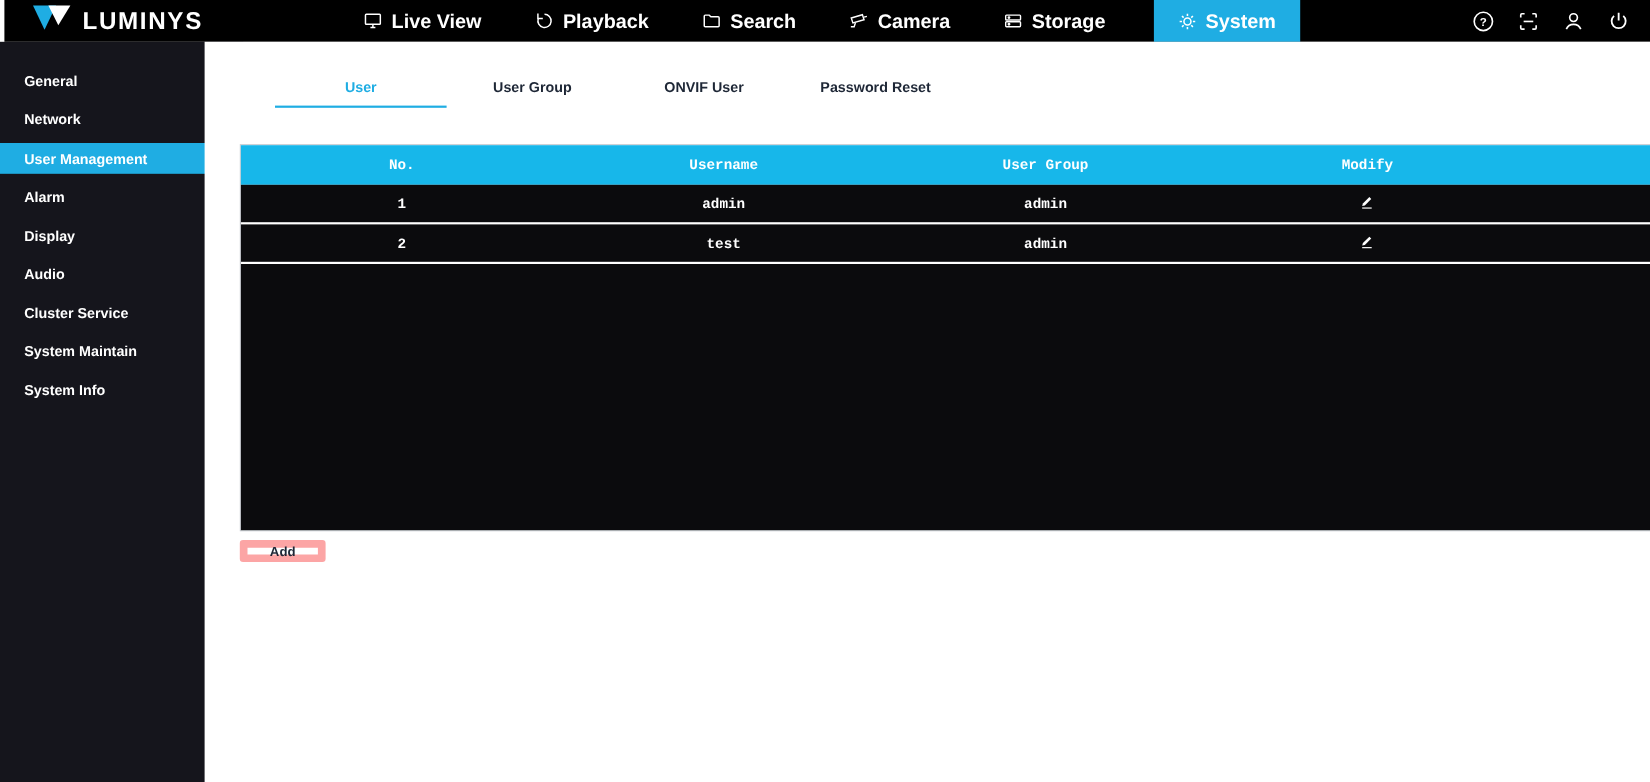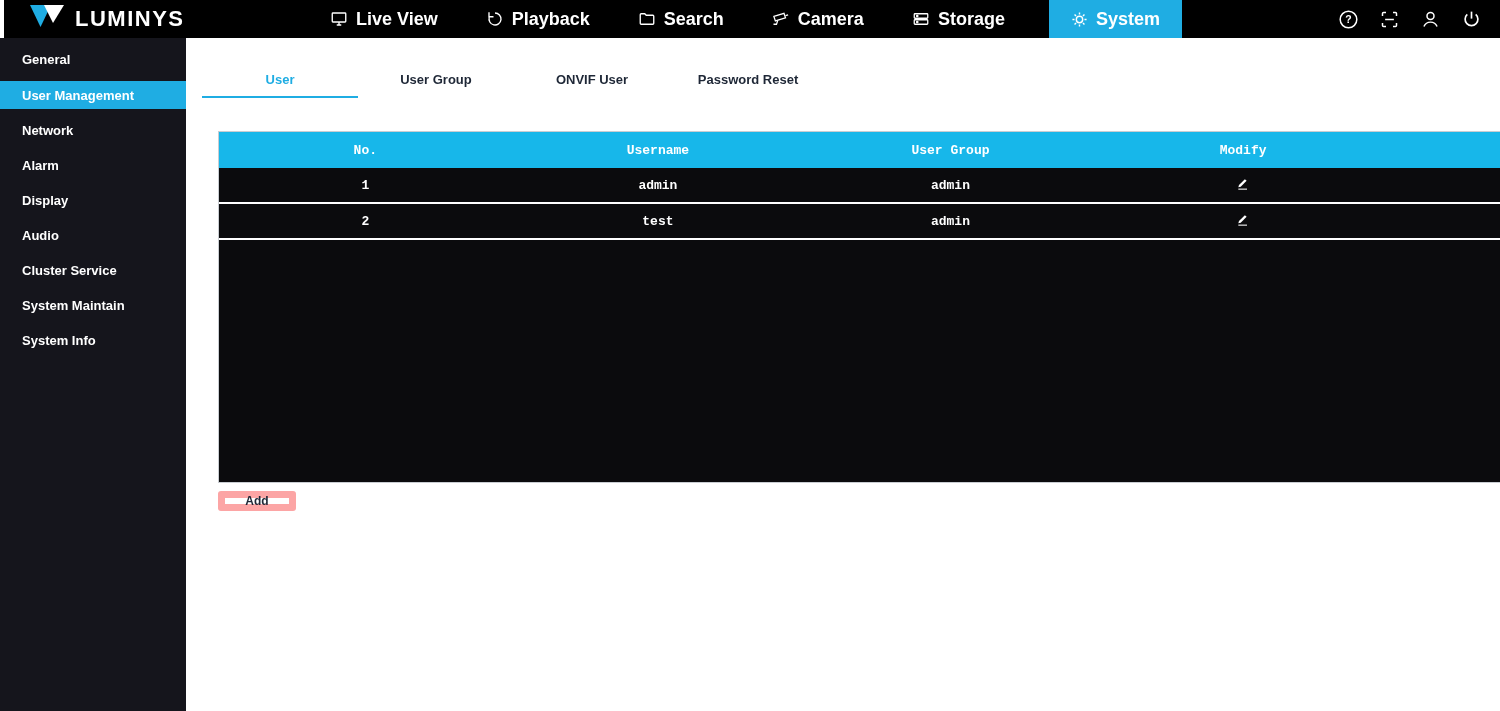--- a/index.html
+++ b/index.html
@@ -21,32 +21,32 @@
   .topnav { flex:1 1 auto; display:flex; align-items:center; justify-content:center; gap:40px; height:100%; }
   .nav-item { display:flex; align-items:center; gap:8px; font-size:18px; font-weight:700; height:100%; padding:0 4px; cursor:pointer; }
   .nav-item.active { background: var(--accent); padding:0 22px; }
   .nav-icon { display:flex; align-items:center; }
   .top-icons { flex:0 0 auto; width:300px; display:flex; align-items:center; justify-content:flex-end; gap:20px; padding-right:22px; }
   .tool-icon { display:flex; align-items:center; cursor:pointer; }
 
   
   .sidebar {
     position:absolute; top:38px; left:0; bottom:0; width:221px;
-    background:#15151c; border-right:1px solid #2c2c35; padding-top:4px;
+    background:#15151c; border-right:1px solid #2c2c35; padding-top:18px;
   }
   .side-item {
     height:35px; display:flex; align-items:center; justify-content:space-between;
     padding:0 14px 0 22px; color:#fff; font-size:13px; font-weight:700; cursor:pointer;
   }
   .side-item.active { background: var(--accent); height:28px; margin:4px 0; }
   .chev { display:flex; align-items:center; opacity:.9; }
 
   
   .main { position:absolute; left:186px; top:38px; right:0; bottom:0; background:#fff; }
-  .tabs { display:flex; padding-left:16px; margin-top:24px; }
+  .tabs { display:flex; padding-left:16px; margin-top:24px;margin-left:48px; }
   .tab {
     width:156px; height:36px; display:flex; align-items:center; justify-content:center;
     font-size:13px; font-weight:700; color:#1e2736; cursor:pointer;
     border-bottom:2px solid transparent;
   }
   .tab.active { color: var(--accent); border-bottom-color: var(--accent); }
 
   .table-area { margin:33px 0 0 32px; width:1465px; border:1px solid #c9cdd2; position:relative;font-family:Liberation Mono, monospace; }
   .thead { display:flex; height:36px; background: var(--table-header); }
   .th { flex:1; display:flex; align-items:center; justify-content:center; color:#fff; font-size:13px; font-weight:700; }
@@ -163,30 +163,30 @@
           <path d="M7.2 6.2a7.3 7.3 0 1 0 9.6 0"></path>
         </svg>
     </span>
   </div>
 </header>
 
 <aside class="sidebar">
   <div class="side-item">
     <span>General</span>
   </div>
+  <div class="side-item">
+    <span>Network</span>
+    <span class="chev">
+        <svg width="11" height="7" viewBox="0 0 11 7">
+          <polyline points="1,1 5.5,5.5 10,1" fill="none" stroke="#fff" stroke-width="1.6"></polyline>
+        </svg>
+      </span>
+  </div>
   <div class="side-item active">
     <span>User Management</span>
-  </div>
-  <div class="side-item">
-    <span>Network</span>
-    <span class="chev">
-        <svg width="11" height="7" viewBox="0 0 11 7">
-          <polyline points="1,1 5.5,5.5 10,1" fill="none" stroke="#fff" stroke-width="1.6"></polyline>
-        </svg>
-      </span>
   </div>
   <div class="side-item">
     <span>Alarm</span>
     <span class="chev">
         <svg width="11" height="7" viewBox="0 0 11 7">
           <polyline points="1,1 5.5,5.5 10,1" fill="none" stroke="#fff" stroke-width="1.6"></polyline>
         </svg>
       </span>
   </div>
   <div class="side-item">

